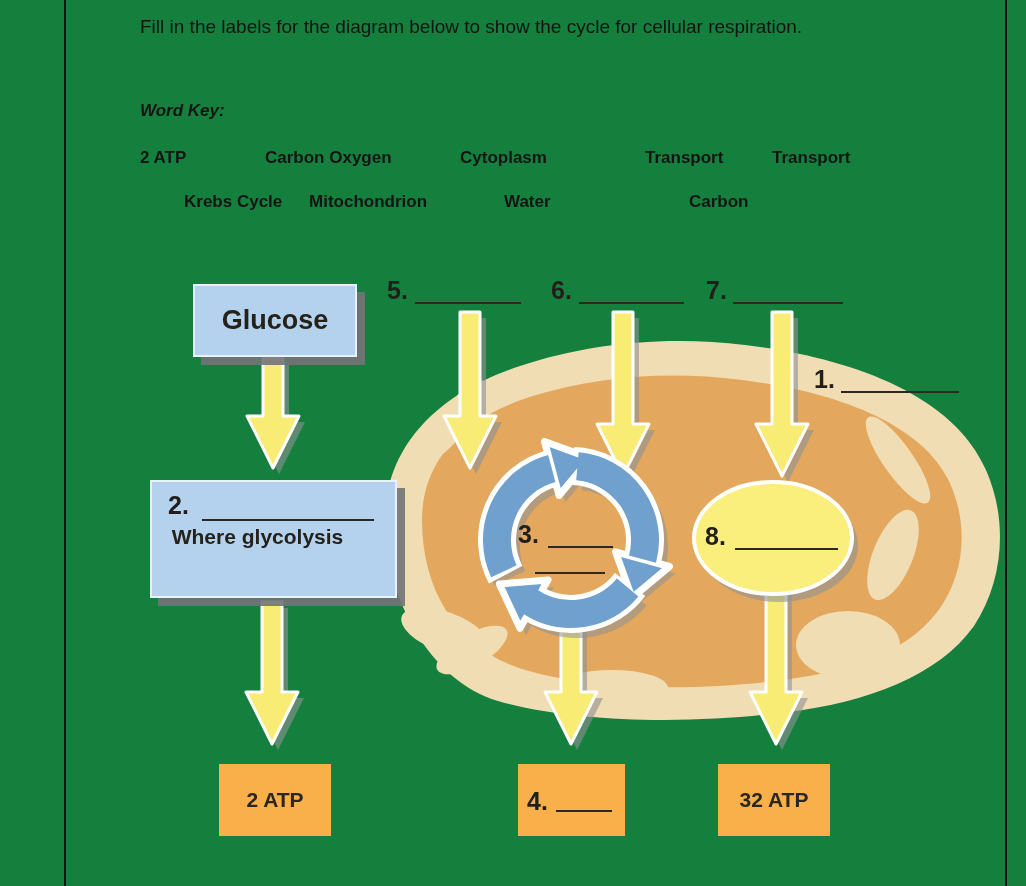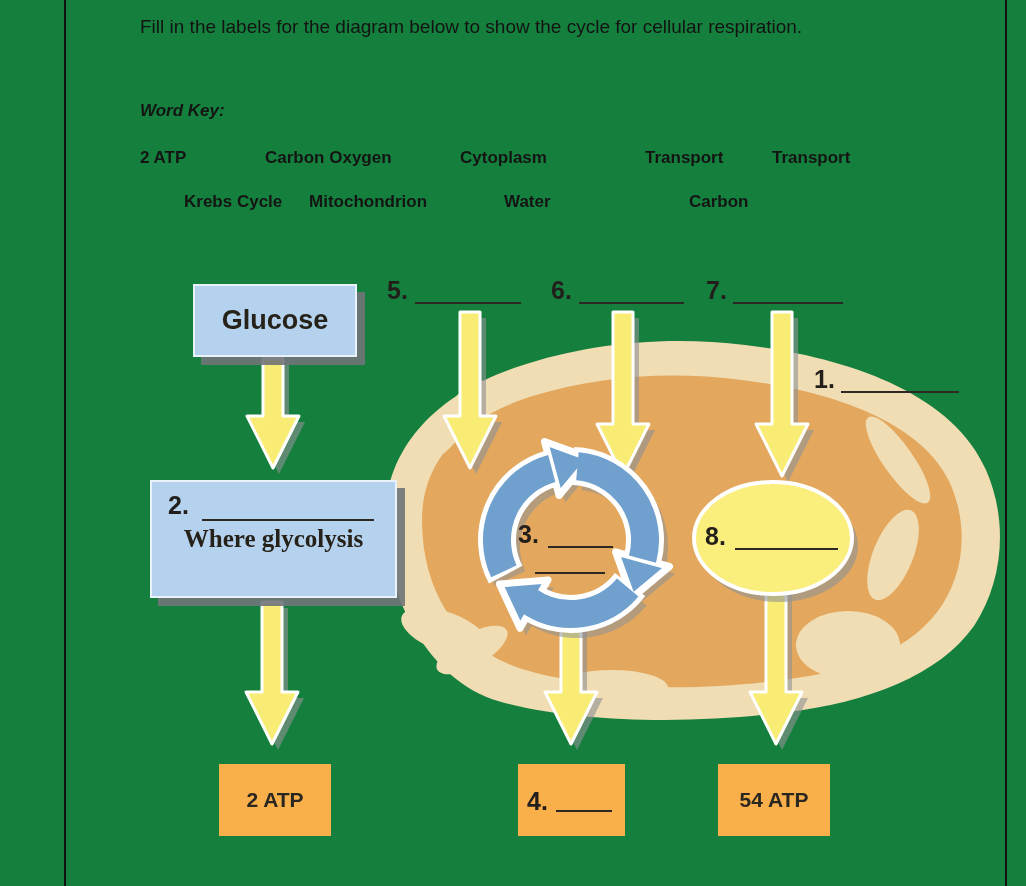--- a/index.html
+++ b/index.html
@@ -19,22 +19,22 @@
 
   .bluebox{position:absolute;background:#b4d2ee;border:2px solid #e9f1fa;
            box-shadow:8px 8px 0 rgba(112,116,121,0.9);box-sizing:border-box;}
   .glucose{left:193px;top:284px;width:164px;height:73px;display:flex;align-items:center;
            justify-content:center;font-size:27px;font-weight:bold;color:#262219;}
   .box2{left:150px;top:480px;width:247px;height:118px;}
 
   .num{position:absolute;font-size:25px;font-weight:bold;color:#221e1b;white-space:nowrap;}
   .bline{position:absolute;border-bottom:2px solid #2c2925;height:0;}
 
-  .b2text{position:absolute;left:150px;width:247px;text-align:center;
-          font-size:25px;font-weight:bold;color:#262219;font-family:Liberation Serif, serif;}
+  .b2text{position:absolute;left:134px;width:247px;text-align:center;
+          font-size:21px;font-weight:bold;color:#262219;}
   .b2t1{top:525px;} .b2t2{top:556px;}
 
   .orangebox{position:absolute;background:#f9b04a;display:flex;align-items:center;
              justify-content:center;font-size:21px;font-weight:bold;color:#2a2620;}
   .atp2{left:219px;top:764px;width:112px;height:72px;}
   .box4{left:518px;top:764px;width:107px;height:72px;}
   .atp32{left:718px;top:764px;width:112px;height:72px;}
 </style>
 </head>
 <body>
@@ -156,16 +156,16 @@
   <span class="num" style="left:705px;top:522px;">8.</span>
   <div class="bline" style="left:735px;top:548px;width:103px;"></div>
 
   <div class="orangebox atp2">
     <span>2 ATP</span>
   </div>
   <div class="orangebox box4"></div>
   <span class="num" style="left:527px;top:787px;">4.</span>
   <div class="bline" style="left:556px;top:810px;width:56px;"></div>
   <div class="orangebox atp32">
-    <span>54 ATP</span>
+    <span>32 ATP</span>
   </div>
 
 </div>
 
 </body></html>

